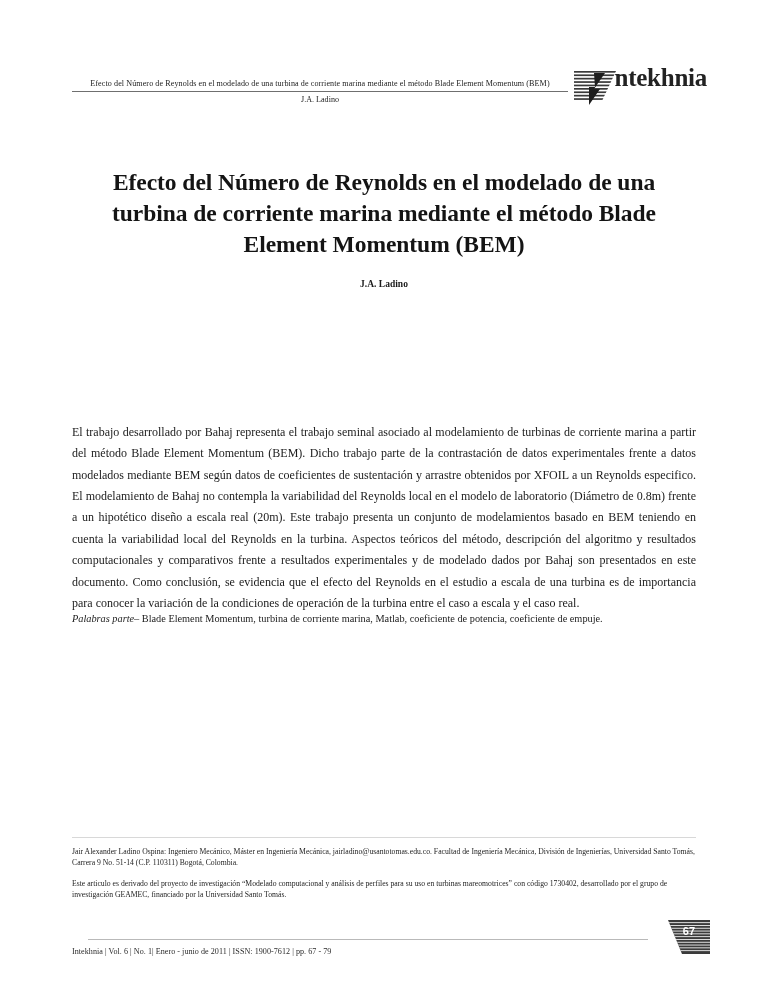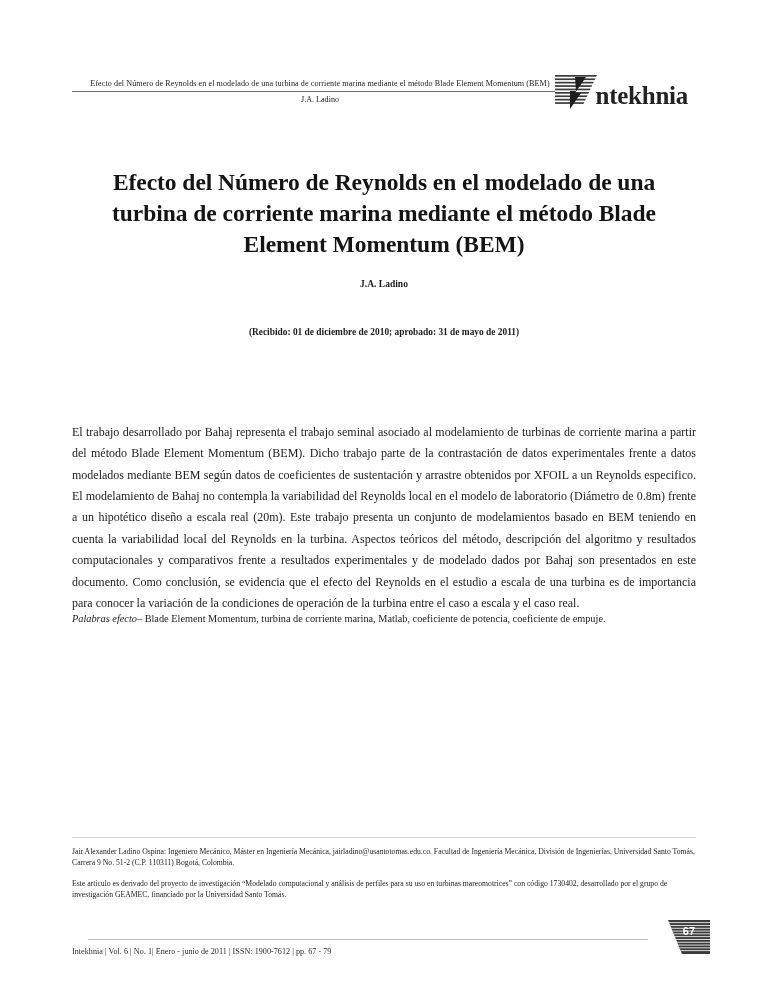--- a/index.html
+++ b/index.html
@@ -44,24 +44,23 @@
   .runhead-author {
     font-size: 8.1px;
     text-align: center;
     color: #222;
     padding-top: 2.5px;
   }
 
   
   .logo {
     position: absolute;
-    right: 80px;
+    right: 61px;
     top: 48px;
     display: flex;
-    align-items: flex-end;
     height: 46px;
   }
   .logo-mark {
     position: relative;
     width: 46px;
     height: 42px;
     margin-right: -3px;
   }
   .logo-stripes {
     position: absolute;
@@ -256,34 +255,33 @@
         <polygon points="22,8 33,8 22,24 28,24 17,40 17,22 23,22" fill="#1d1d1d"></polygon>
       </svg>
     </div>
     <div class="logo-word">ntekhnia</div>
   </div>
 
   <h1 class="title">Efecto del Número de Reynolds en el modelado de una turbina de corriente marina mediante el método Blade Element Momentum (BEM)</h1>
 
   <div class="byline">J.A. Ladino</div>
 
-  <div class="received">(Recibido: 01 de diciembre de 2010; aprobado: 31 de mayo de 2011)</div>
 
 
   <div class="abstract">El trabajo desarrollado por Bahaj representa el trabajo seminal asociado al modelamiento de turbinas de corriente marina a partir del método Blade Element Momentum (BEM). Dicho trabajo parte de la contrastación de datos experimentales frente a datos modelados mediante BEM según datos de coeficientes de sustentación y arrastre obtenidos por XFOIL a un Reynolds especifico. El modelamiento de Bahaj no contempla la variabilidad del Reynolds local en el modelo de laboratorio (Diámetro de 0.8m) frente a un hipotético diseño a escala real (20m). Este trabajo presenta un conjunto de modelamientos basado en BEM teniendo en cuenta la variabilidad local del Reynolds en la turbina. Aspectos teóricos del método, descripción del algoritmo y resultados computacionales y comparativos frente a resultados experimentales y de modelado dados por Bahaj son presentados en este documento. Como conclusión, se evidencia que el efecto del Reynolds en el estudio a escala de una turbina es de importancia para conocer la variación de la condiciones de operación de la turbina entre el caso a escala y el caso real.</div>
 
   <div class="keywords">
-    <span class="kw-label">Palabras efecto–</span>
+    <span class="kw-label">Palabras parte–</span>
     <span>Blade Element Momentum, turbina de corriente marina, Matlab, coeficiente de potencia, coeficiente de empuje.</span>
   </div>
 
   <div class="footnote-rule"></div>
 
   <div class="footnotes">
-    <p>Jair Alexander Ladino Ospina: Ingeniero Mecánico, Máster en Ingeniería Mecánica, jairladino@usantotomas.edu.co. Facultad de Ingeniería Mecánica, División de Ingenierías, Universidad Santo Tomás, Carrera 9 No. 51-2 (C.P. 110311) Bogotá, Colombia.</p>
+    <p>Jair Alexander Ladino Ospina: Ingeniero Mecánico, Máster en Ingeniería Mecánica, jairladino@usantotomas.edu.co. Facultad de Ingeniería Mecánica, División de Ingenierías, Universidad Santo Tomás, Carrera 9 No. 51-14 (C.P. 110311) Bogotá, Colombia.</p>
     <p>Este articulo es derivado del proyecto de investigación “Modelado computacional y análisis de perfiles para su uso en turbinas mareomotrices” con código 1730402, desarrollado por el grupo de investigación GEAMEC, financiado por la Universidad Santo Tomás.</p>
   </div>
 
   <div class="footer-rule"></div>
   <div class="footer-text">Intekhnia | Vol. 6 | No. 1| Enero - junio de 2011 | ISSN: 1900-7612 | pp. 67 - 79</div>
 
   <div class="page-badge">
     <svg width="42" height="34" viewBox="0 0 42 34" xmlns="http://www.w3.org/2000/svg">
       <defs>
         <clipPath id="badgeclip">

